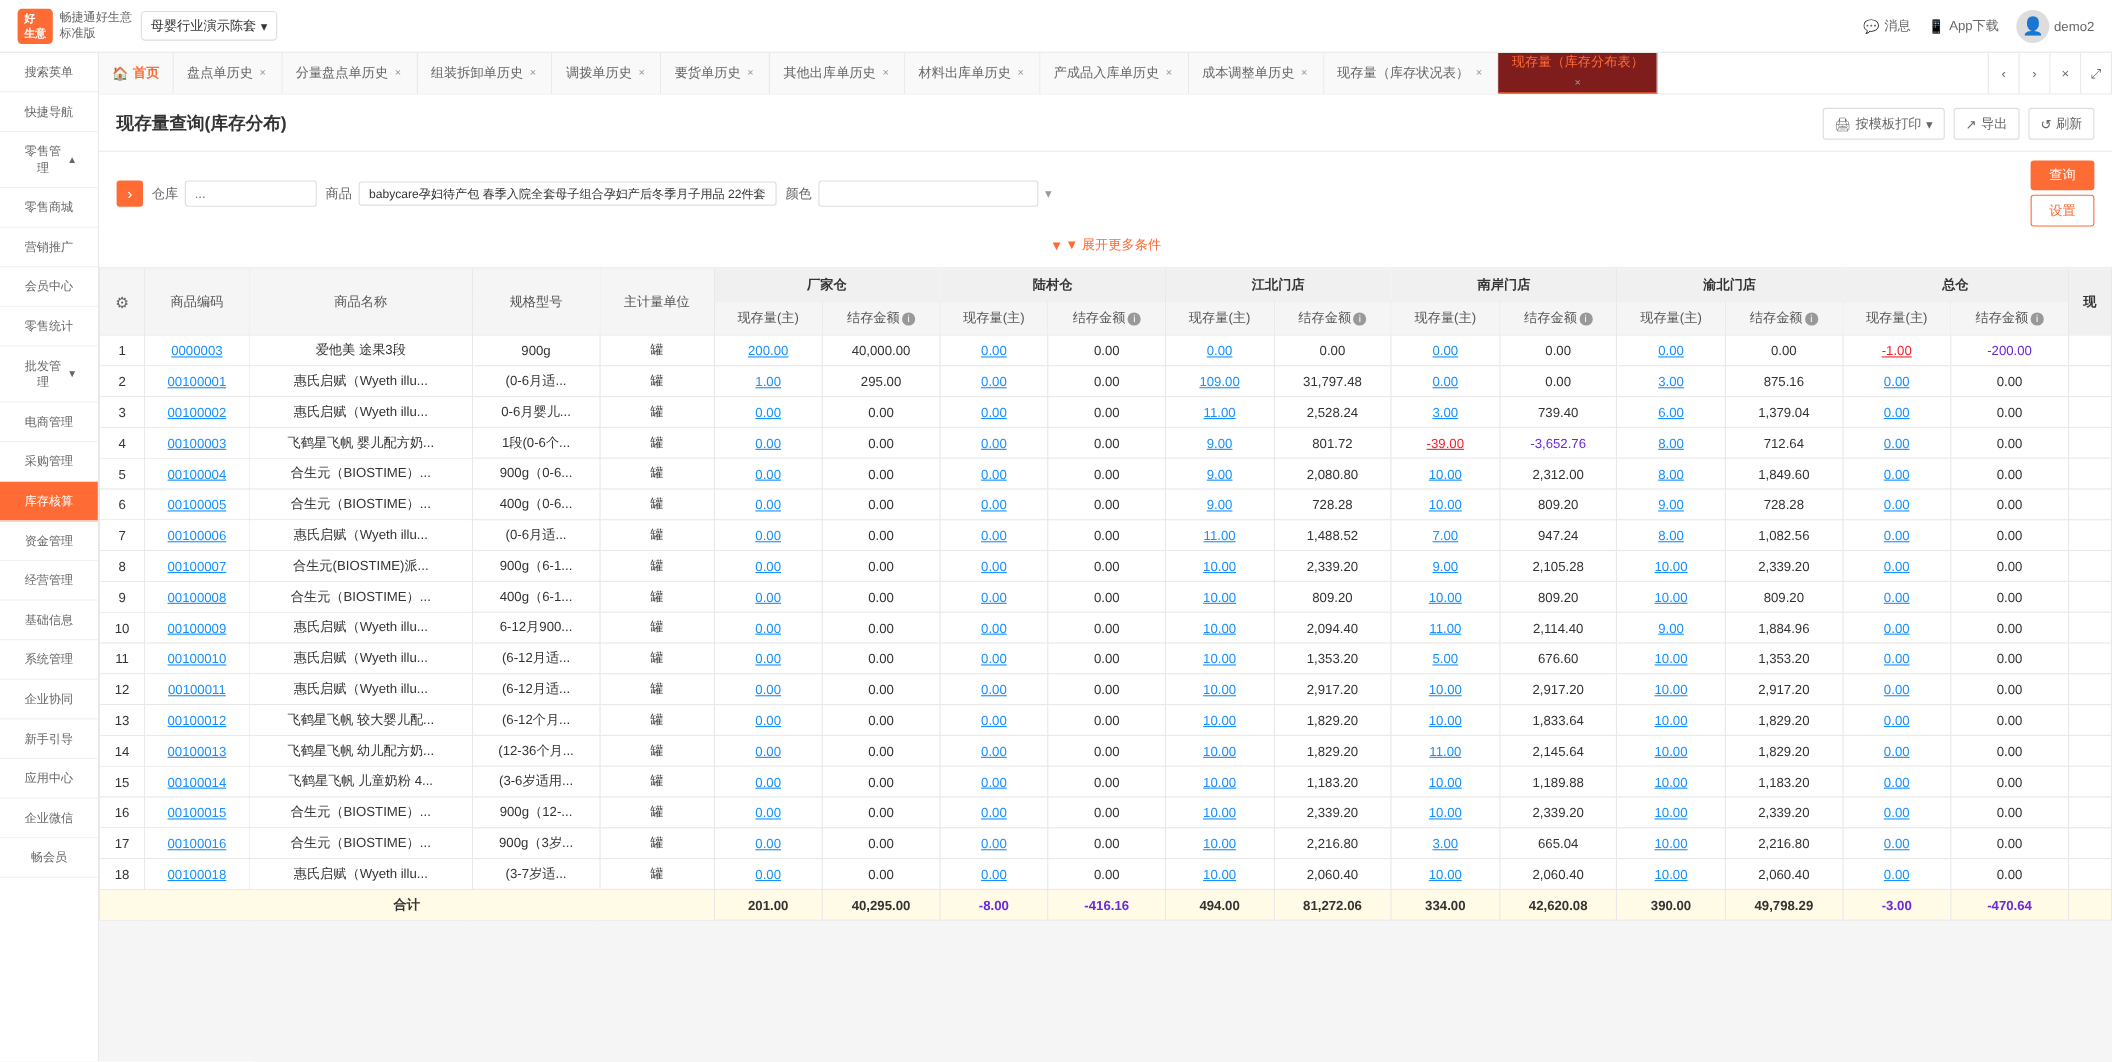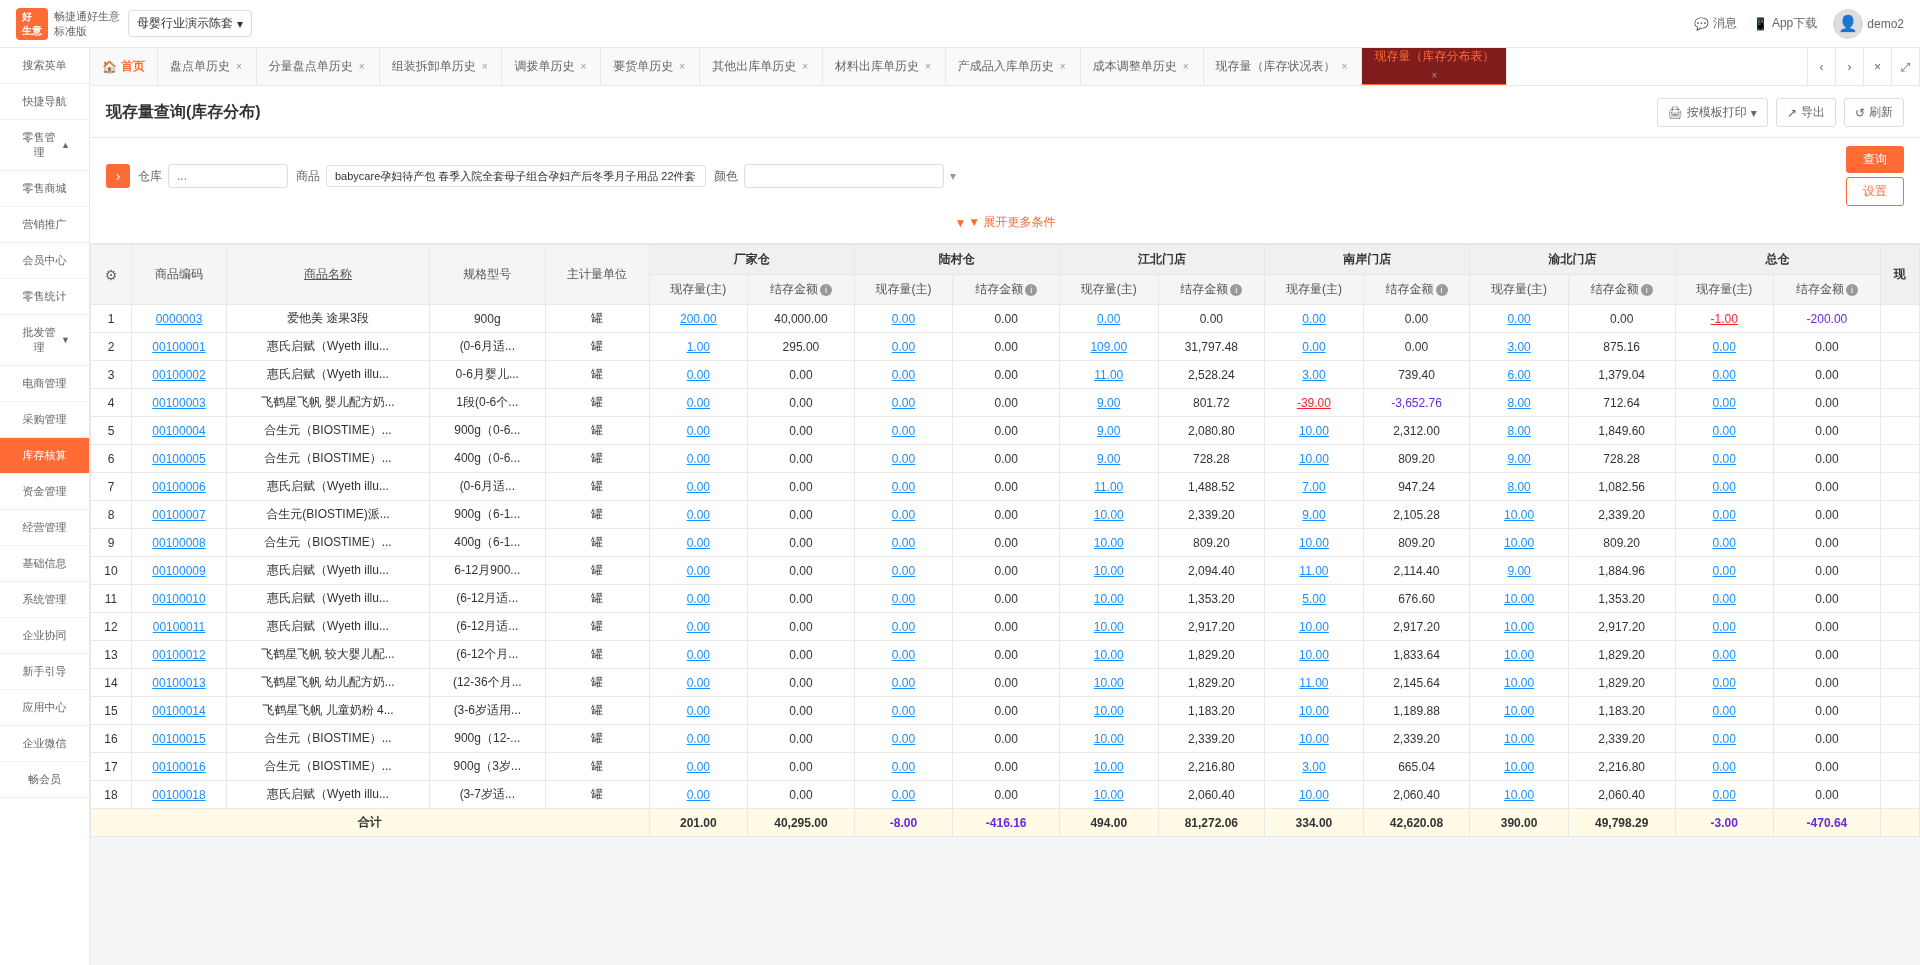--- a/index.html
+++ b/index.html
@@ -279,21 +279,21 @@
     <div class="table-area">
       <table class="data-table">
         <thead>
           <tr>
             <th rowspan="2" class="sticky-col-1">
               <div class="gear-icon-cell">
                   <span class="gear-icon">⚙</span>
                 </div>
             </th>
             <th rowspan="2" class="sticky-col-2">商品编码</th>
-            <th rowspan="2" class="sticky-col-3" style="left:106px;text-decoration:underline;">商品名称</th>
+            <th rowspan="2" class="sticky-col-3" style="left:106px;">商品名称</th>
             <th rowspan="2">规格型号</th>
             <th rowspan="2">主计量单位</th>
             <th colspan="2" class="group-header">厂家仓</th>
             <th colspan="2" class="group-header">陆村仓</th>
             <th colspan="2" class="group-header">江北门店</th>
             <th colspan="2" class="group-header">南岸门店</th>
             <th colspan="2" class="group-header">渝北门店</th>
             <th colspan="2" class="group-header">总仓</th>
             <th rowspan="2" class="group-header">现</th>
           </tr>

